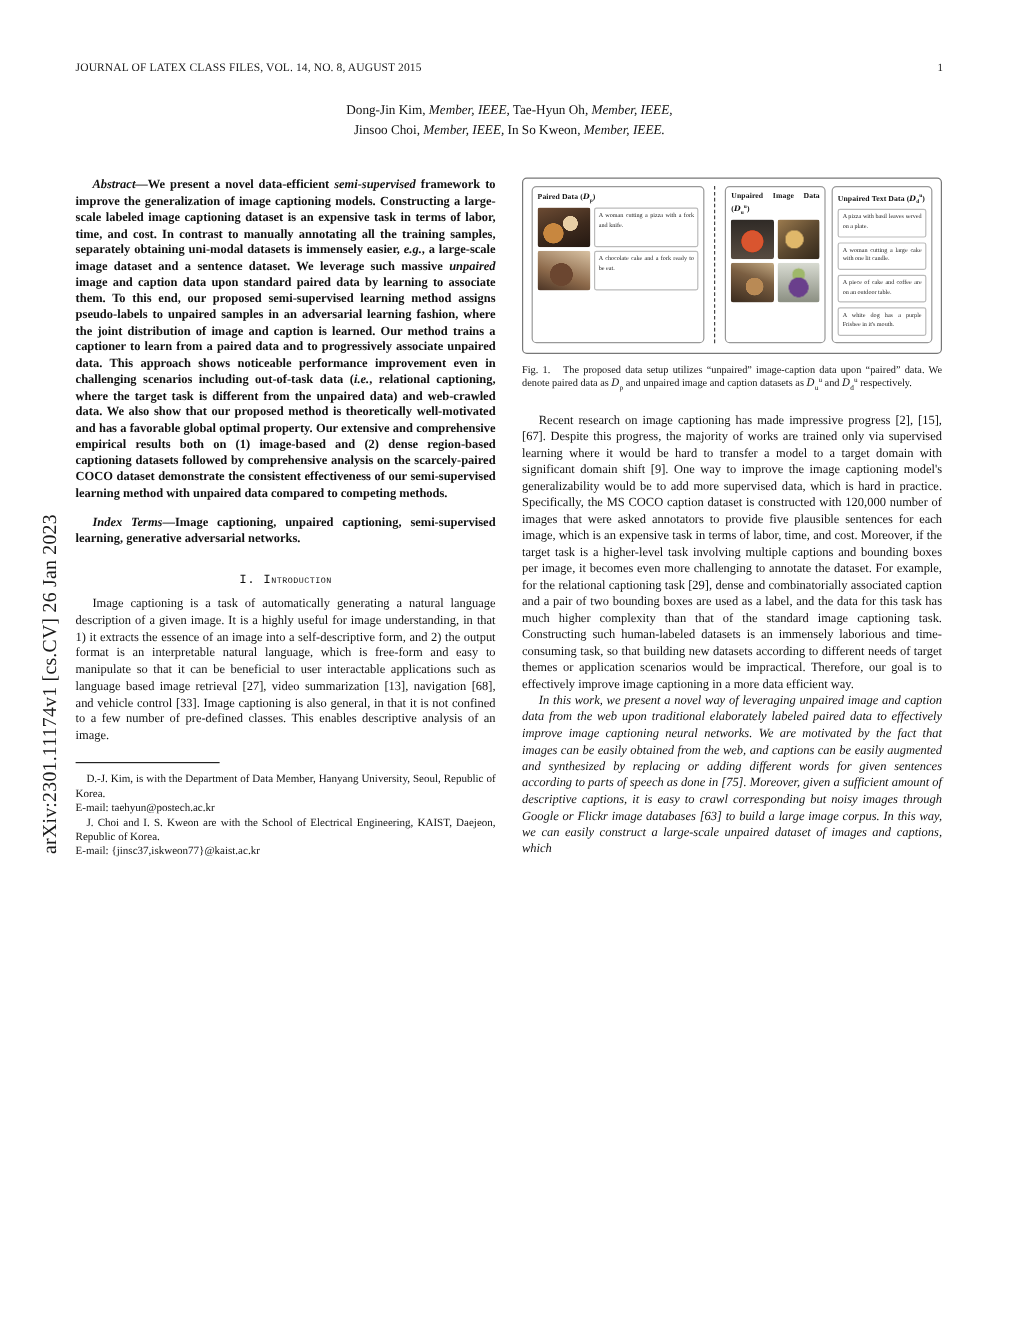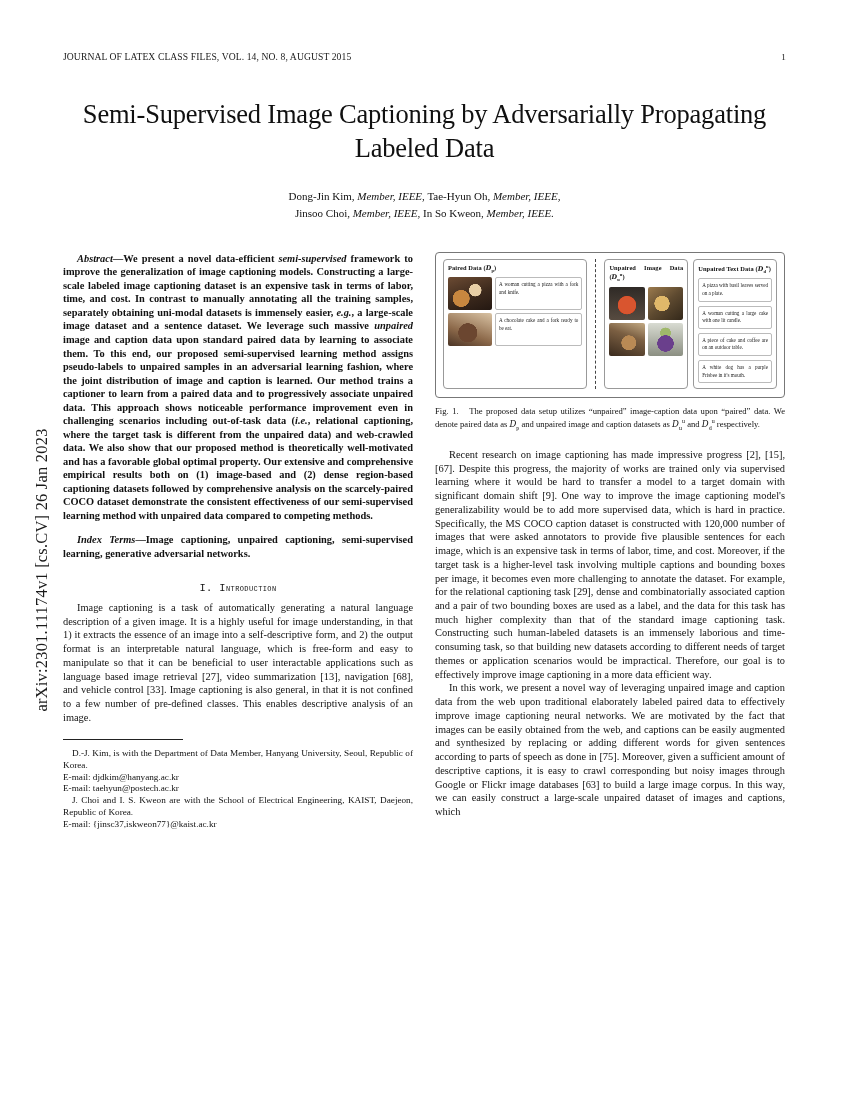--- a/index.html
+++ b/index.html
@@ -100,21 +100,21 @@
     font-size: 10.4px;
     font-variant: small-caps;
     letter-spacing: 0.4px;
     font-family: Liberation Mono, monospace;
   }
   p.body {
     margin: 0;
     text-indent: 14px;
     text-align: justify;
   }
-  p.body + p.body { margin-top: 0; }
+  p.body + p.body { margin-top: 0; font-style: italic; }
   .rule {
     margin: 14px 0 8px 0;
     border-top: 0.8px solid #222;
     width: 120px;
   }
   .affil {
     font-size: 9.2px;
     line-height: 1.30;
     text-align: justify;
   }
@@ -226,21 +226,20 @@
 
   <div class="arxiv-stamp">arXiv:2301.11174v1  [cs.CV]  26 Jan 2023</div>
 
   <div class="content">
 
     <div class="runhead">
       <div class="left">JOURNAL OF LATEX CLASS FILES, VOL. 14, NO. 8, AUGUST 2015</div>
       <div class="right">1</div>
     </div>
 
-    <div class="title">Semi-Supervised Image Captioning by Adversarially Propagating Labeled Data</div>
 
     <div class="authors">
       <div>
         Dong-Jin Kim, <i>Member, IEEE,</i> Tae-Hyun Oh, <i>Member, IEEE,</i>
       </div>
       <div>
         Jinsoo Choi, <i>Member, IEEE,</i> In So Kweon, <i>Member, IEEE.</i>
       </div>
     </div>
 
@@ -285,21 +284,20 @@
           <span>I.</span>
           <span>Introduction</span>
         </div>
 
         <p class="body">Image captioning is a task of automatically generating a natural language description of a given image. It is a highly useful for image understanding, in that 1) it extracts the essence of an image into a self-descriptive form, and 2) the output format is an interpretable natural language, which is free-form and easy to manipulate so that it can be beneficial to user interactable applications such as language based image retrieval [27], video summarization [13], navigation [68], and vehicle control [33]. Image captioning is also general, in that it is not confined to a few number of pre-defined classes. This enables descriptive analysis of an image.</p>
 
         <div class="rule"></div>
 
         <div class="affil">
           <p>D.-J. Kim, is with the Department of Data Member, Hanyang University, Seoul, Republic of Korea.</p>
-          <p style="text-indent:0">E-mail: djdkim@hanyang.ac.kr</p>
           <p style="text-indent:0">E-mail: taehyun@postech.ac.kr</p>
           <p>J. Choi and I. S. Kweon are with the School of Electrical Engineering, KAIST, Daejeon, Republic of Korea.</p>
           <p style="text-indent:0">E-mail: {jinsc37,iskweon77}@kaist.ac.kr</p>
         </div>
 
       </div>
 
       <div class="col">
 
         <div class="figure">

